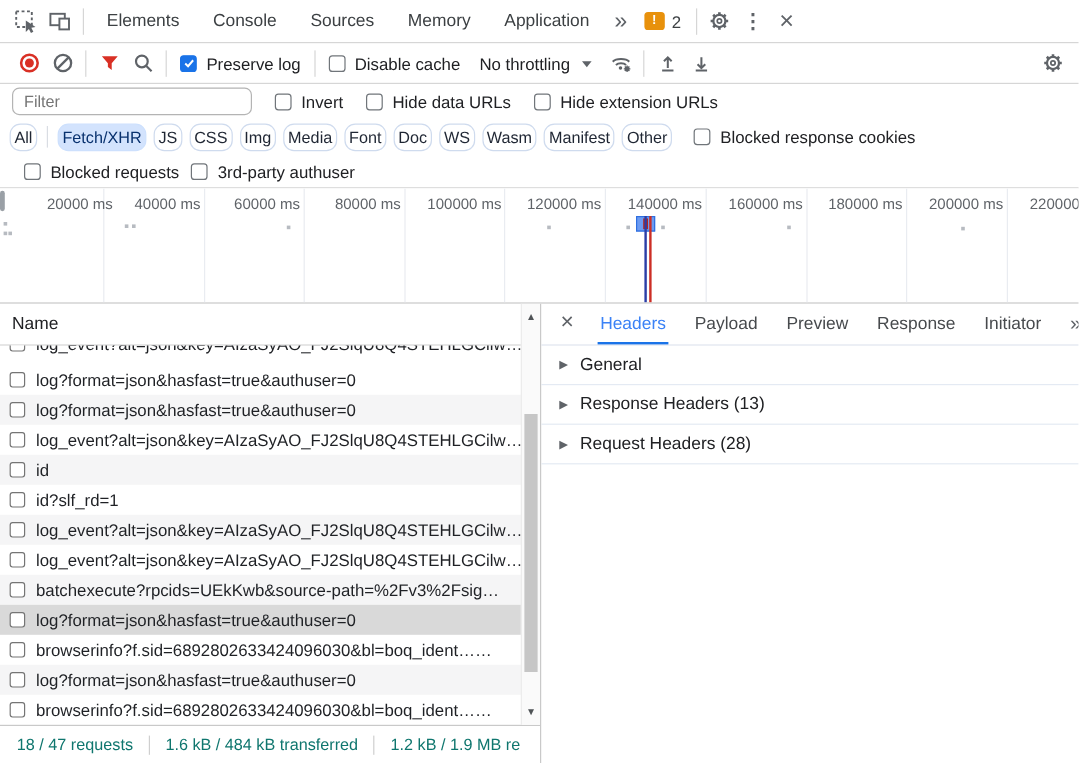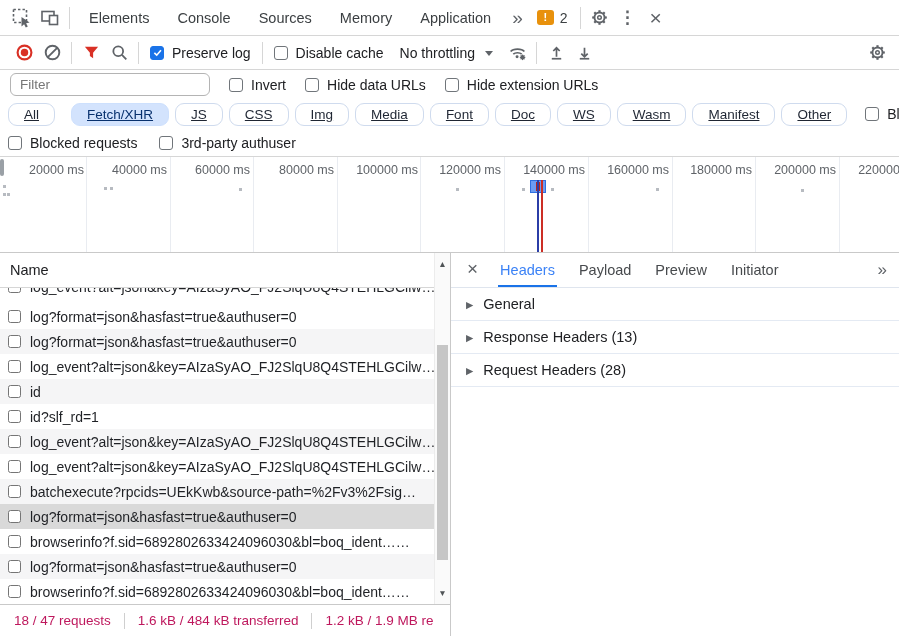--- a/index.html
+++ b/index.html
@@ -32,27 +32,27 @@
   .caret{width:0;height:0;border:4.5px solid transparent;border-top:5.5px solid #5f6368;margin-top:5px;}
   .spacer{flex:1;}
 
   
   .filter-row{height:29px;display:flex;align-items:center;padding-left:10px;gap:19px;}
   .filter-input{width:180px;height:21px;border:1px solid #b4b4b4;border-radius:6px;padding:0 9px;font-size:13.5px;color:#202124;font-family:inherit;outline:none;}
   .filter-input::placeholder{color:#767676;}
 
   
   .chips-row{height:30px;display:flex;align-items:center;padding-left:8px;gap:6px;}
-  .chip{border:1px solid #cfdbee;border-radius:9px;padding:3px 15px;font-size:13.5px;color:#1f2633;background:#fff;white-space:nowrap;text-decoration:underline;}
+  .chip{border:1px solid #cfdbee;border-radius:9px;padding:3px 3px;font-size:13.5px;color:#1f2633;background:#fff;white-space:nowrap;}
   .chip.selected{background:#d3e3fd;border-color:#cde0fd;color:#08316e;}
   .chip-div{width:1px;height:18px;background:#d9dde3;margin:0 2px;}
   .chips-row .cb-item{margin-left:12px;}
 
   
-  .blocked-row{height:27px;border-bottom:1px solid #d6d6d6;display:flex;align-items:center;padding-left:8px;gap:22px;}
+  .blocked-row{height:27px;border-bottom:1px solid #d6d6d6;display:flex;align-items:center;padding-left:20px;gap:10px;}
 
   
   .timeline{height:95px;border-bottom:1px solid #c9c9c9;position:relative;overflow:hidden;background:#fff;}
   .tl-sep{position:absolute;top:0;bottom:0;width:1px;background:#e9ecf1;}
   .tl-label{position:absolute;top:6px;width:78px;text-align:right;font-size:12.5px;color:#5f6368;white-space:nowrap;}
   .tl-nub{position:absolute;left:0;top:2px;width:4px;height:17px;background:#9aa0a6;border-radius:2px;}
   .tl-dot{position:absolute;width:3px;height:3px;background:#b7bbc1;}
   .tl-box{position:absolute;left:530px;top:23px;width:16px;height:13px;background:#6c9bf2;border:1px solid #2f6fe0;box-sizing:border-box;}
   .tl-box-red{position:absolute;left:5px;top:1px;width:4px;height:9px;background:#b3261e;}
   .tl-line-blue{position:absolute;left:537px;top:23px;bottom:0;width:2px;background:#2b3ea7;}
@@ -70,21 +70,21 @@
   .req-name{font-size:14px;color:#1f2125;overflow:hidden;}
   .req-row.partial{height:16px;padding:0;display:block;}
   .partial-inner{display:flex;align-items:center;gap:9px;padding-left:8px;height:25px;transform:translateY(-14px);}
 
   .v-scroll{position:absolute;right:0;top:0;bottom:32px;width:15px;background:#fafafa;border-left:1px solid #ececec;}
   .v-scroll .arrow{position:absolute;left:0;right:0;text-align:center;font-size:8.5px;color:#4f5356;}
   .v-scroll .up{top:6px;}
   .v-scroll .down{bottom:6px;}
   .v-thumb{position:absolute;left:1.5px;width:11px;top:92px;height:215px;background:#c6c6c6;}
 
-  .status-bar{height:31px;border-top:1px solid #c9c9c9;display:flex;align-items:center;padding-left:14px;gap:13px;font-size:13.5px;color:#be185d;white-space:nowrap;overflow:hidden;flex:0 0 auto;}
+  .status-bar{height:31px;border-top:1px solid #c9c9c9;display:flex;align-items:center;padding-left:14px;gap:13px;font-size:13.5px;color:#0f766e;white-space:nowrap;overflow:hidden;flex:0 0 auto;}
   .sb-div{width:1px;height:16px;background:#cfcfcf;flex:0 0 auto;}
 
   .right-pane{flex:1;border-left:1px solid #c9c9c9;display:flex;flex-direction:column;background:#fff;overflow:hidden;}
   .detail-tabs{height:34px;border-bottom:1px solid #dfe5ee;display:flex;align-items:center;padding-left:6px;flex:0 0 auto;}
   .dtab{padding:0 12px;height:100%;display:flex;align-items:center;font-size:14.5px;color:#474a4d;position:relative;white-space:nowrap;}
   .dtab.active{color:#3b82f6;}
   .dtab.active::after{content:"";position:absolute;left:10px;right:10px;bottom:0;height:2.5px;background:#1a73e8;}
   .panel-close{font-size:19px;color:#5f6368;padding:0 10px 2px 10px;}
   .dtab-more{margin-left:auto;font-size:17px;color:#5f6368;padding:0 12px;}
   .section-row{height:32px;border-bottom:1px solid #e4eaf3;display:flex;align-items:center;padding-left:15px;gap:10px;font-size:14.5px;color:#202124;flex:0 0 auto;}
@@ -280,21 +280,21 @@
     <div class="tl-sep" style="left:86px"></div>
       <div class="tl-sep" style="left:170px"></div>
     <div class="tl-sep" style="left:253px"></div>
       <div class="tl-sep" style="left:337px"></div>
     <div class="tl-sep" style="left:420px"></div>
       <div class="tl-sep" style="left:504px"></div>
     <div class="tl-sep" style="left:588px"></div>
       <div class="tl-sep" style="left:672px"></div>
     <div class="tl-sep" style="left:755px"></div>
       <div class="tl-sep" style="left:839px"></div>
-    <span class="tl-label" style="left:6px">20000 ms</span>
+    <span class="tl-label" style="left:16px">20000 ms</span>
     <span class="tl-label" style="left:89px">40000 ms</span>
     <span class="tl-label" style="left:172px">60000 ms</span>
     <span class="tl-label" style="left:256px">80000 ms</span>
     <span class="tl-label" style="left:340px">100000 ms</span>
     <span class="tl-label" style="left:423px">120000 ms</span>
     <span class="tl-label" style="left:507px">140000 ms</span>
     <span class="tl-label" style="left:591px">160000 ms</span>
     <span class="tl-label" style="left:674px">180000 ms</span>
     <span class="tl-label" style="left:758px">200000 ms</span>
     <span class="tl-label" style="left:842px">220000 ms</span>
@@ -392,20 +392,21 @@
         <span>1.2 kB / 1.9 MB re</span>
       </div>
     </div>
 
     <div class="right-pane">
       <div class="detail-tabs">
         <span class="panel-close">×</span>
         <span class="dtab active">Headers</span>
         <span class="dtab">Payload</span>
         <span class="dtab">Preview</span>
+        <span class="dtab">Response</span>
         <span class="dtab">Initiator</span>
         <span class="dtab-more">»</span>
       </div>
       <div class="section-row">
         <span class="tri">▶</span>
         <span>General</span>
       </div>
       <div class="section-row">
         <span class="tri">▶</span>
         <span>Response Headers (13)</span>

